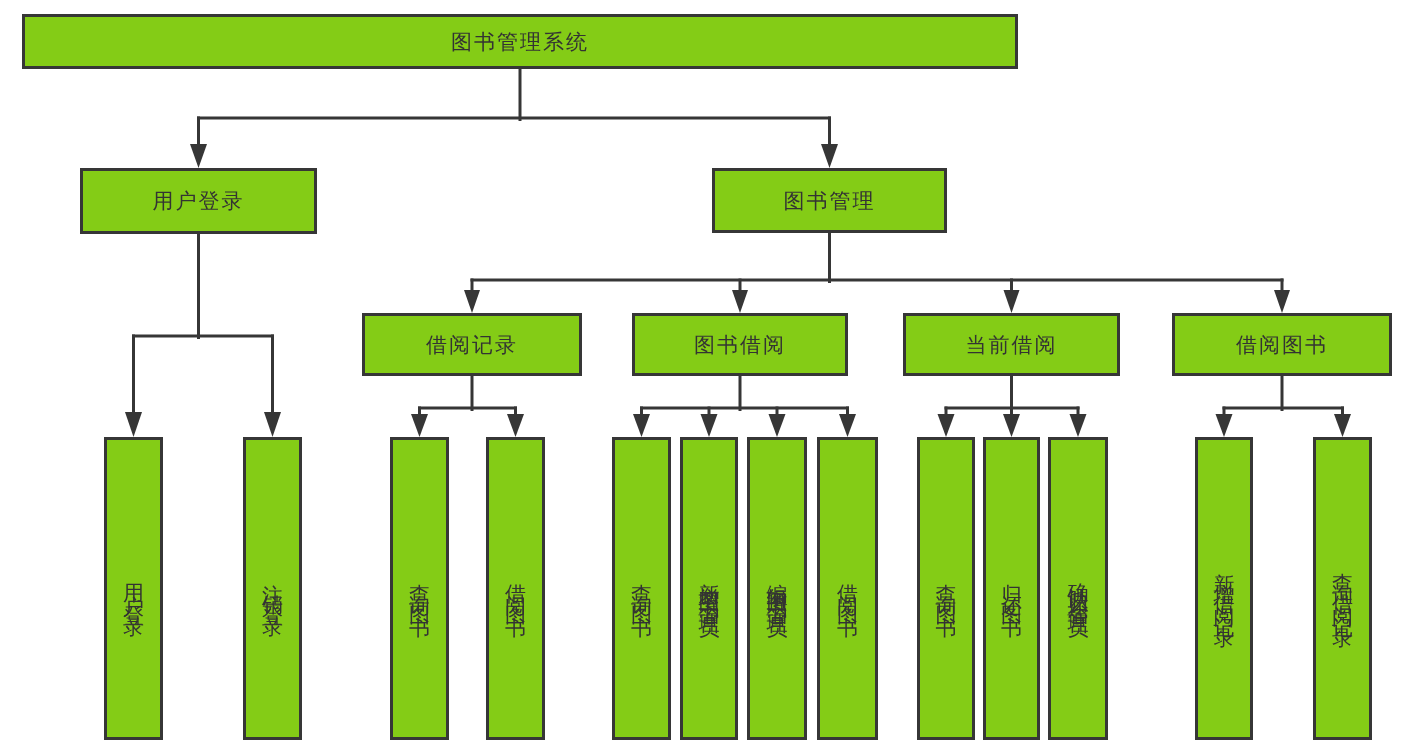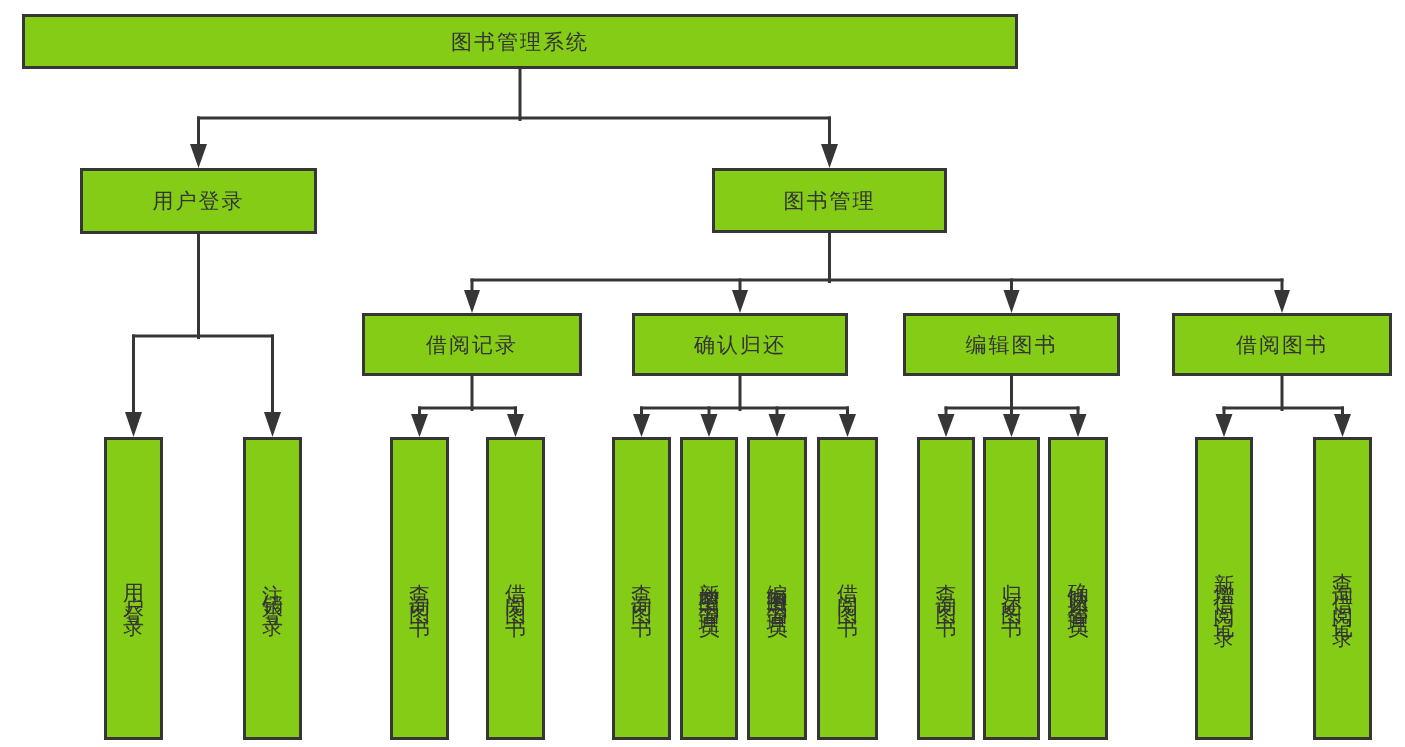--- a/index.html
+++ b/index.html
@@ -137,24 +137,24 @@
     <span>用户登录</span>
   </div>
   <div class="node" style="left:712px; top:168px; width:235px; height:65px;">
     <span>图书管理</span>
   </div>
 
   <div class="node" style="left:362px; top:313px; width:220px; height:63px;">
     <span>借阅记录</span>
   </div>
   <div class="node" style="left:632px; top:313px; width:216px; height:63px;">
-    <span>确认归还</span>
+    <span>图书借阅</span>
   </div>
   <div class="node" style="left:903px; top:313px; width:217px; height:63px;">
-    <span>编辑图书</span>
+    <span>当前借阅</span>
   </div>
   <div class="node" style="left:1172px; top:313px; width:220px; height:63px;">
     <span>借阅图书</span>
   </div>
 
   <div class="node v" style="left:104px; top:437px; width:59px; height:303px;">
     <span>用户登录</span>
   </div>
   <div class="node v" style="left:243px; top:437px; width:59px; height:303px;">
     <span>注销登录</span>

